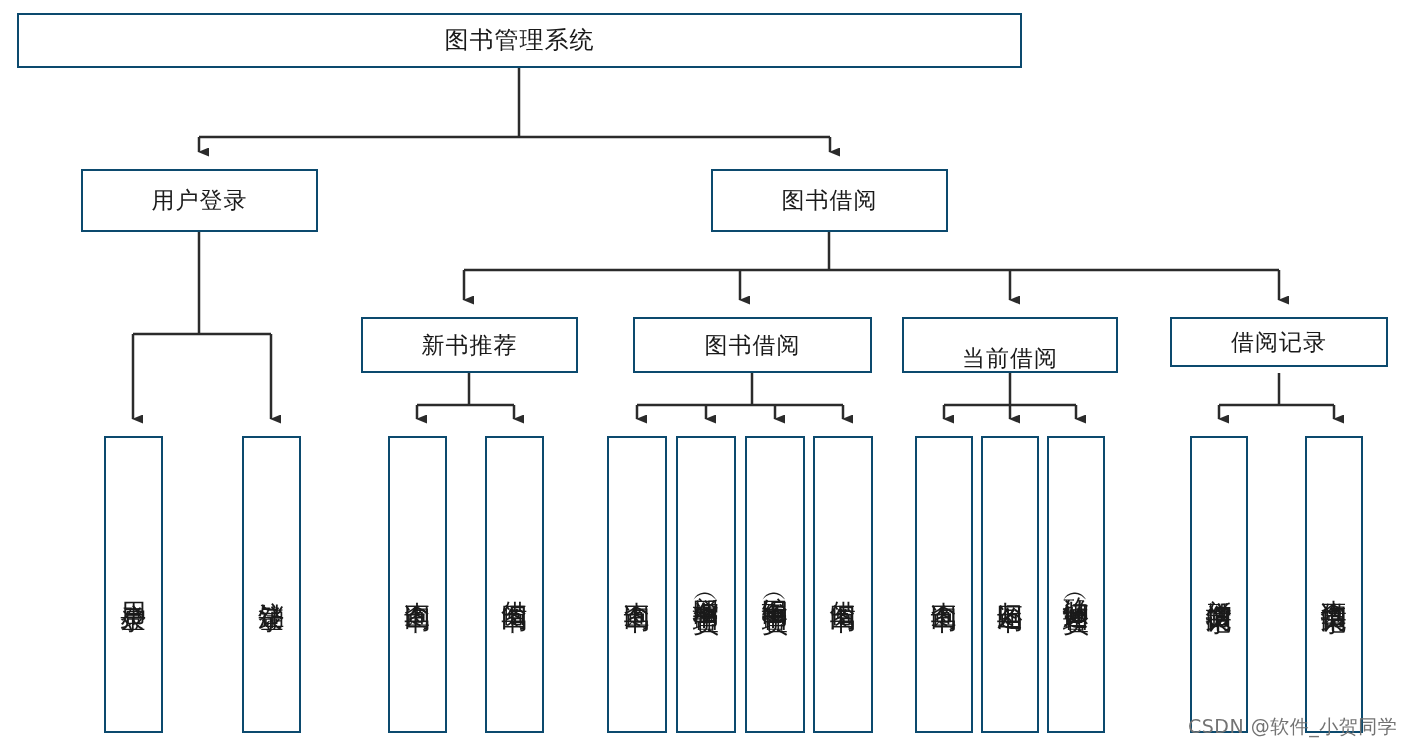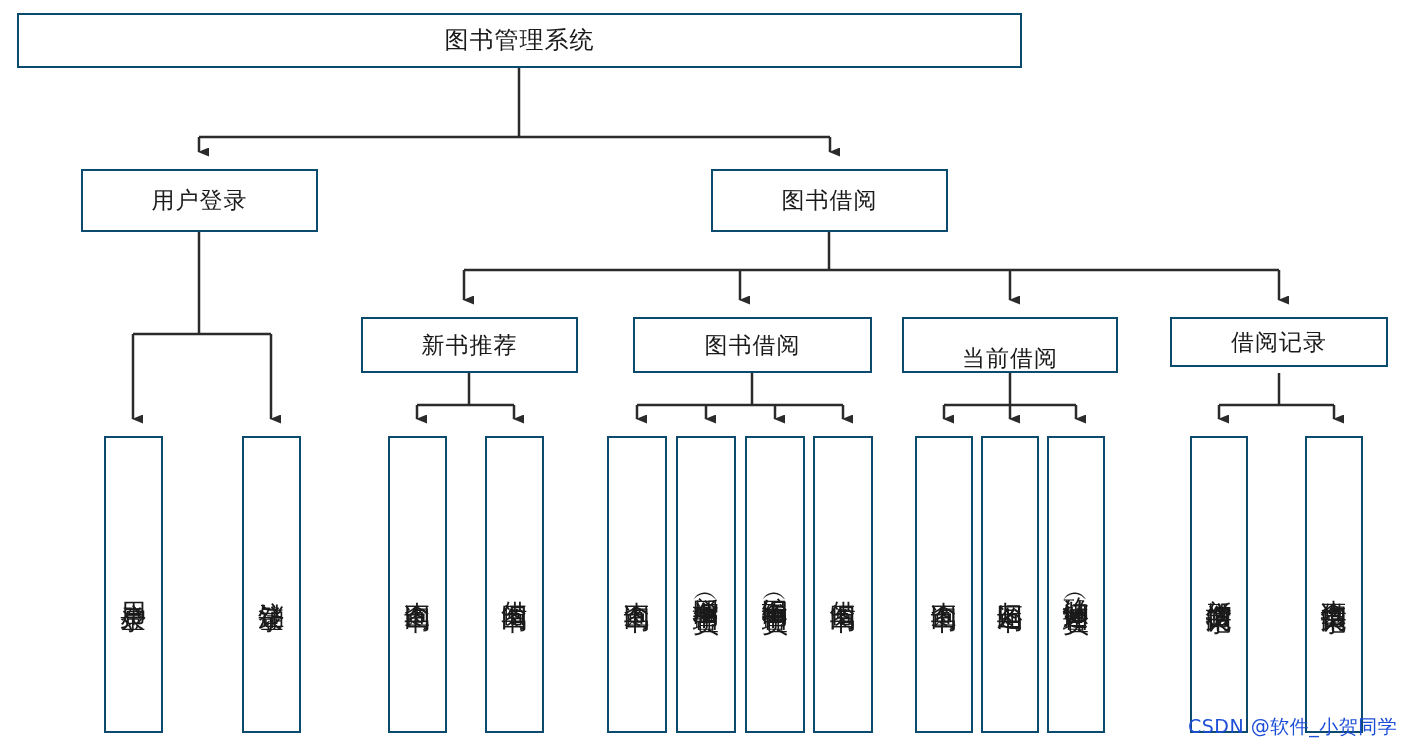--- a/index.html
+++ b/index.html
@@ -52,21 +52,21 @@
     letter-spacing: 2px;
     white-space: normal;
     text-align: center;
     max-height: 100%;
   }
   .watermark {
     position: absolute;
     left: 1188px;
     top: 714px;
     font-size: 19px;
-    color: #1d4ed8;
+    color: #737373;
     white-space: nowrap;
     letter-spacing: 0.5px;
   }
 </style>
 </head>
 <body>
 
 <div id="canvas">
 
   <svg id="edges" viewBox="0 0 1405 747" xmlns="http://www.w3.org/2000/svg">

